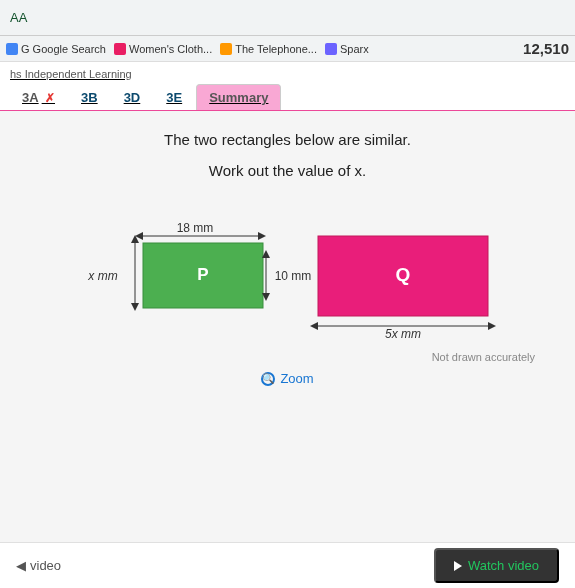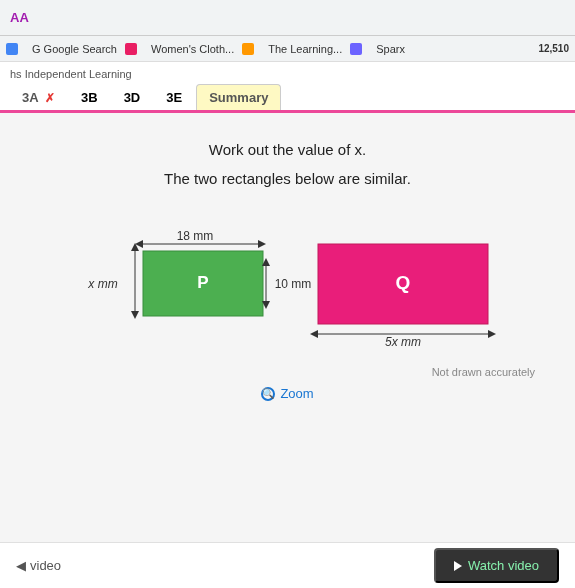--- a/index.html
+++ b/index.html
@@ -18,23 +18,23 @@
       height: 36px;
       display: flex;
       align-items: center;
       padding: 0 10px;
       border-bottom: 1px solid #ccc;
       font-size: 12px;
       color: #555;
     }
     .browser-bar .aa {
       font-size: 13px;
-      font-weight: bold;
+      font-weight: normal;
       margin-right: 4px;
-      color: #a21caf;
+      color: #14532d;
     }
     .browser-bar .url-bar {
       flex: 1;
       text-align: center;
       font-size: 12px;
       color: #333;
     }
 
     
     .bookmarks-bar {
@@ -43,72 +43,73 @@
       display: flex;
       align-items: center;
       padding: 0 6px;
       gap: 8px;
       border-bottom: 1px solid #ddd;
       font-size: 11px;
     }
     .bookmark-item {
       display: flex;
       align-items: center;
-      gap: 14px;
+      gap: 3px;
       color: #333;
       white-space: nowrap;
     }
     .bookmark-item .bk-icon {
       width: 12px;
       height: 12px;
       border-radius: 2px;
       display: inline-block;
     }
     .google-icon { background: #4285f4; }
     .womens-icon { background: #e91e63; border-radius: 50%; }
     .telephone-icon { background: #ff9800; }
     .galaxy-icon { background: #4285f4; }
     .sparx-icon { background: #6c63ff; }
 
     .points-badge {
       margin-left: auto;
-      font-size: 10px;
+      font-size: 15px;
       color: #333;
       font-weight: bold;
     }
 
     
     .page-content {
       background: #fff;
       height: calc(588px - 62px);
       position: relative;
     }
 
     
     .top-nav {
       background: #fff;
       padding: 6px 8px 0 10px;
-      border-bottom: 3px solid #ec4899;
+      border-bottom: 1px solid #ec4899;
+      text-decoration: underline;
     }
     .site-label {
       font-size: 11px;
       color: #555;
       margin-bottom: 4px;
     }
     .tabs-row {
       display: flex;
       gap: 2px;
     }
     .tab {
       padding: 5px 12px;
       font-size: 13px;
       font-weight: 600;
       border-radius: 4px 4px 0 0;
       cursor: pointer;
-      color: #000000;
+      color: #0c4a6e;
       background: transparent;
       border: none;
     }
     .tab.completed {
       color: #555;
     }
     .tab.active {
       background: #00bcd4;
       color: #fff;
     }
@@ -116,21 +117,21 @@
       color: #e53935;
       margin-left: 3px;
       font-size: 12px;
     }
     .tab .check-mark {
       color: #fff;
       margin-left: 3px;
       font-size: 12px;
     }
     .tab.summary {
-      background: #fef9c3;
+      background: #f9a8d4;
       border: 1px solid #ccc;
       border-bottom: none;
       color: #555;
     }
 
     
     .main-content {
       padding: 18px 30px 10px 30px;
       background: #f5f5f5;
       min-height: 100%;
@@ -142,21 +143,21 @@
       color: #222;
       margin-bottom: 6px;
       line-height: 1.5;
     }
 
     
     .not-drawn {
       text-align: right;
       font-size: 11px;
       color: #888;
-      margin-top: 20px;
+      margin-top: 13px;
       padding-right: 10px;
     }
 
     
     .zoom-row {
       display: flex;
       justify-content: center;
       align-items: center;
       gap: 5px;
       margin: 8px 0;
@@ -194,21 +195,21 @@
       font-size: 13px;
       color: #555;
       display: flex;
       align-items: center;
       gap: 4px;
       cursor: pointer;
     }
 
     .watch-video-btn {
       background: #333;
-      color: #86efac;
+      color: #22c55e;
       padding: 8px 18px;
       border-radius: 4px;
       font-size: 13px;
       display: flex;
       align-items: center;
       gap: 6px;
       cursor: pointer;
       justify-content: flex-end;
     }
     .play-icon {
@@ -237,21 +238,21 @@
   <div class="bookmark-item">
     <span class="bk-icon google-icon"></span>
     <span>G Google Search</span>
   </div>
   <div class="bookmark-item">
     <span class="bk-icon womens-icon"></span>
     <span>Women's Cloth...</span>
   </div>
   <div class="bookmark-item">
     <span class="bk-icon telephone-icon"></span>
-    <span>The Learning...</span>
+    <span>The Telephone...</span>
   </div>
   <div class="bookmark-item">
     <span class="bk-icon sparx-icon"></span>
     <span>Sparx</span>
   </div>
   <span class="points-badge">12,510</span>
 </div>
 
 <div class="page-content">
 
@@ -270,22 +271,22 @@
       <button class="tab">
         <span>3E</span>
       </button>
       <button class="tab summary">
         <span>Summary</span>
       </button>
     </div>
   </div>
 
   <div class="main-content">
+    <p class="question-text">The two rectangles below are similar.</p>
     <p class="question-text" style="margin-top:8px;">Work out the value of x.</p>
-    <p class="question-text">The two rectangles below are similar.</p>
 
     <div class="diagram-svg-container">
       <svg width="430" height="150">
 
         <line x1="70" y1="48" x2="185" y2="48" stroke="#333" stroke-width="1"></line>
         <polygon points="70,44 70,52 62,48" fill="#333"></polygon>
         <polygon points="185,44 185,52 193,48" fill="#333"></polygon>
         <text x="122" y="44" text-anchor="middle" font-size="12" fill="#333" font-family="Arial">18 mm</text>
 
         <line x1="62" y1="55" x2="62" y2="115" stroke="#333" stroke-width="1"></line>

